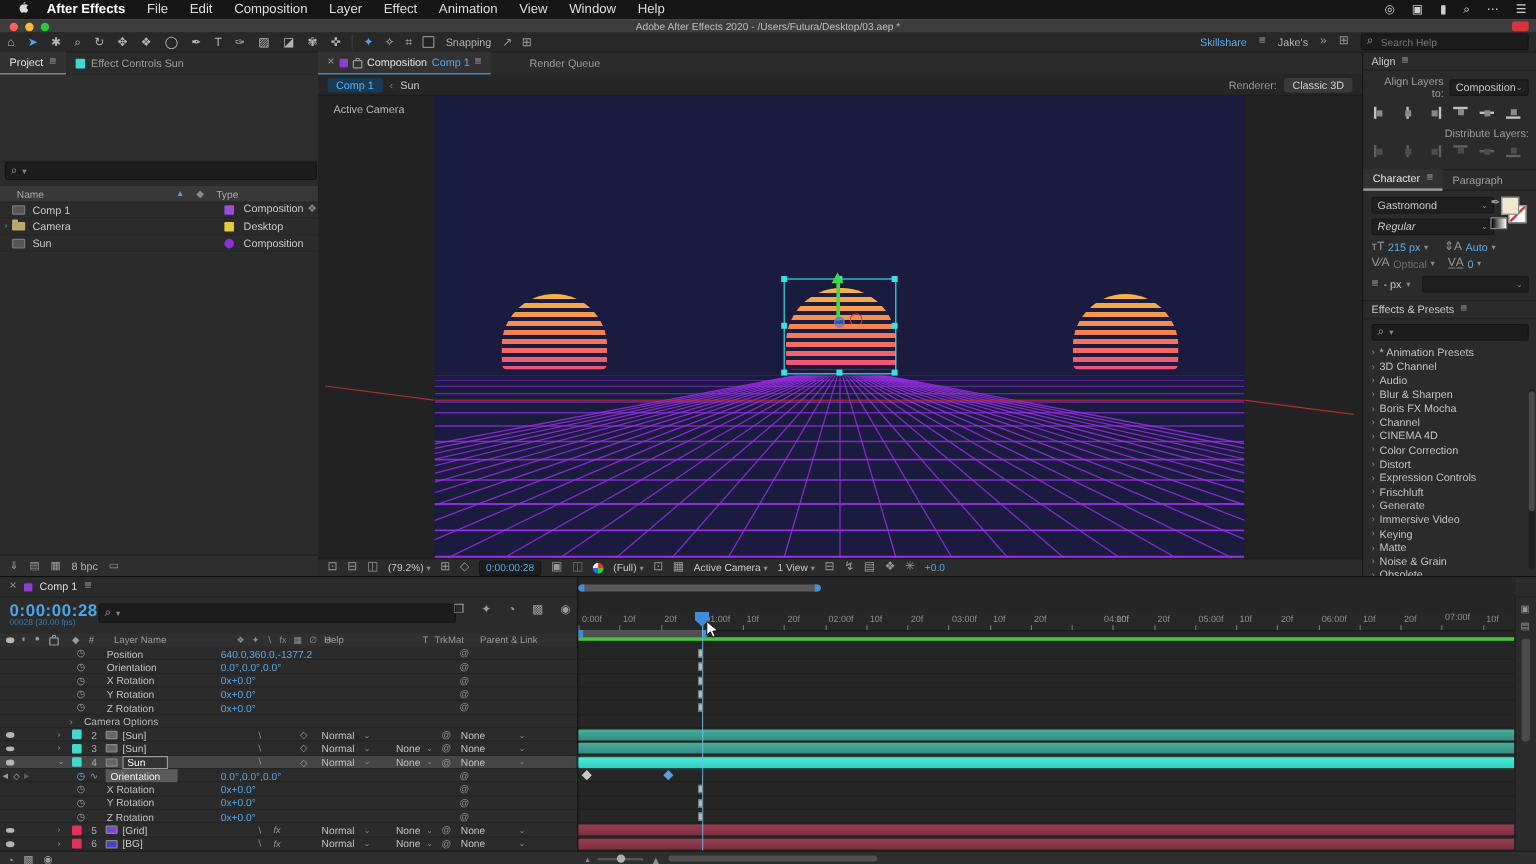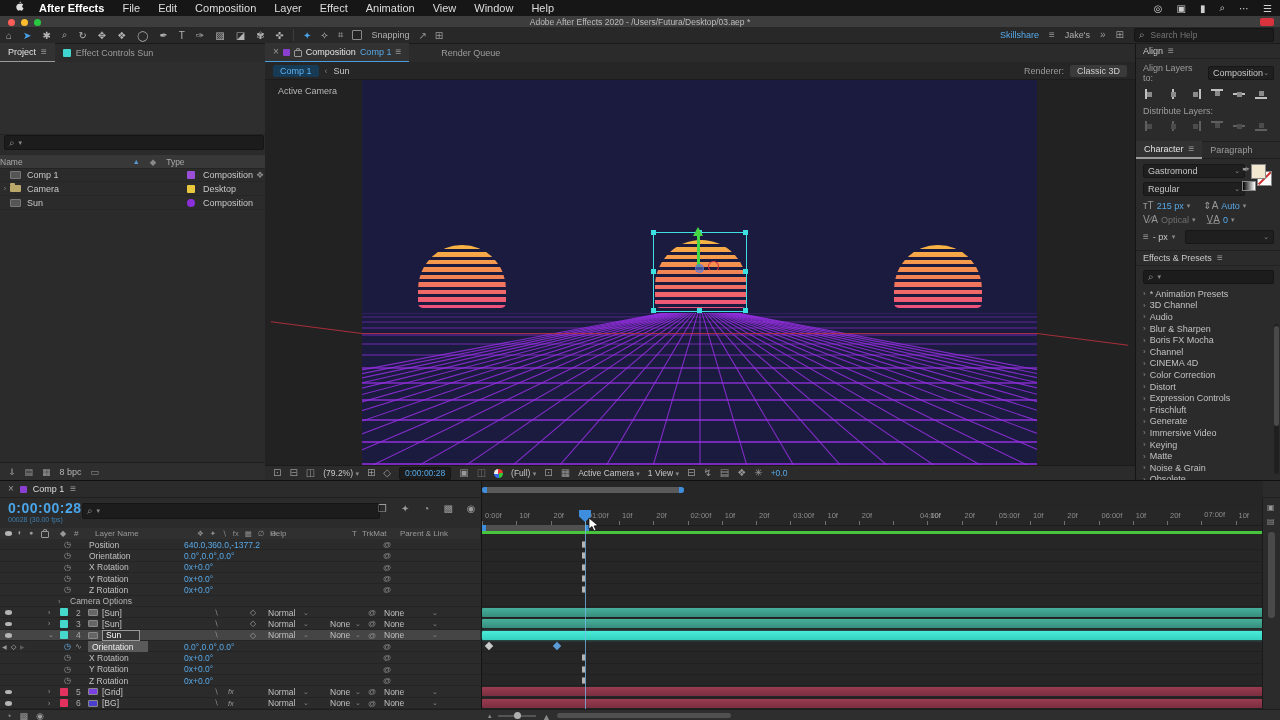--- a/index.html
+++ b/index.html
@@ -57,21 +57,21 @@
   #renderer .val{background:#3a3a3a;padding:1px 7px;border-radius:2px;color:#cfcfcf;}
   #viewport-label{position:absolute;left:13px;top:42px;color:#b9b9b9;font-size:9px;}
   #canvas{position:absolute;left:97px;top:36px;width:675px;height:385px;overflow:hidden;}
   .sun{position:absolute;border-radius:46px 46px 5px 5px;}
   .wire{position:absolute;height:1px;background:#c03040;opacity:.85;}
   #comp-status{position:absolute;left:0;top:421px;width:870px;height:15px;background:#2b2b2b;border-top:1px solid #1b1b1b;display:flex;align-items:center;gap:8px;padding:0 8px;box-sizing:border-box;font-size:8.5px;}
   .rgb-dot{width:9px;height:9px;border-radius:50%;background:conic-gradient(#e33 0 25%,#3c3 25% 50%,#36e 50% 75%,#eee 75%);}
   
   #rightpanel{left:1135px;top:44px;width:145px;height:436px;background:#2b2b2b;border-left:1px solid #151515;}
   .rp-header{height:14px;display:flex;align-items:center;gap:5px;padding:0 7px;color:#c9c9c9;border-bottom:1px solid #222;}
-  .rp-label{color:#9d9d9d;}
+  .rp-label{color:#9d9d9d;text-align:right;}
   .dropdown{background:#1f1f1f;border:1px solid #171717;border-radius:2px;height:12px;display:flex;align-items:center;justify-content:space-between;padding:0 4px;color:#c6c6c6;}
   .align-btn{width:16px;height:12px;display:flex;align-items:center;justify-content:center;}
   .swatch{position:absolute;width:13px;height:13px;border:1px solid #888;}
   #fx-list .fxcat{height:11.6px;display:flex;align-items:center;gap:4px;padding-left:7px;color:#c2c2c2;}
   
   #timeline{left:0;top:480px;width:1280px;height:240px;background:#2b2b2b;border-top:1px solid #101010;}
   #tl-tabs{position:absolute;left:0;top:0;width:1280px;height:17px;background:#2b2b2b;border-bottom:1px solid #202020;display:flex;align-items:center;gap:6px;padding:0 8px;box-sizing:border-box;}
   #tl-timecode{position:absolute;left:8px;top:19px;}
   #tl-timecode .big{font-size:14px;font-weight:bold;color:#4aa5e8;letter-spacing:.5px;}
   #tl-timecode .sub{font-size:7px;color:#3d7fae;}
@@ -195,21 +195,21 @@
         <span class="chip" style="background:#3fd8d0;"></span>
         <span>Effect Controls Sun</span>
       </span>
     </div>
     <div id="proj-preview"></div>
     <div id="proj-search" class="well">
       <span class="icon">⌕</span>
         <span class="chev">▾</span>
     </div>
     <div id="proj-header">
-      <span style="">Name</span>
+      <span style="padding-left:14px;">Name</span>
       <span style="margin-left:110px;color:#5b9bd8;font-size:7px;">▲</span>
       <span style="margin-left:10px;color:#888;">◆</span>
       <span style="margin-left:10px;">Type</span>
     </div>
     <div id="proj-rows">
         <div class="proj-row">
           <span style="width: 10px; text-align: center; color: rgb(136, 136, 136); font-size: 7px;"></span>
           <span class="comp-ic"></span>
           <span style="margin-left: 6px;">Comp 1</span>
           <span style="margin-left: auto; width: 8px; height: 8px; background: rgb(155, 79, 214); border-radius: 1px; margin-right: 8px;"></span>
@@ -474,21 +474,21 @@
       </span>
       <span class="ptab">
         <span>Paragraph</span>
       </span>
     </div>
     <div style="position:relative;padding:5px 7px 6px;border-bottom:1px solid #1f1f1f;">
       <div class="dropdown" style="width:92px;">
         <span>Gastromond</span>
           <span class="chev">⌄</span>
       </div>
-      <div class="dropdown" style="width:92px;margin-top:4px;">
+      <div class="dropdown" style="width:92px;margin-top:4px;font-style:italic;">
         <span>Regular</span>
           <span class="chev">⌄</span>
       </div>
       <span class="icon" style="position:absolute;left:106px;top:6px;">✒</span>
       <span class="swatch" style="left:121px;top:12px;background:#fff;overflow:hidden;">
         <span style="position:absolute;left:-2px;top:5px;width:18px;height:2px;background:#c33;transform:rotate(-45deg);"></span>
       </span>
       <span class="swatch" style="left:115px;top:5px;background:#f2e8d0;"></span>
       <span class="swatch" style="left:106px;top:22px;width:12px;height:8px;background:linear-gradient(90deg,#000,#fff);"></span>
       <div class="fx" style="margin-top:5px;gap:3px;">

